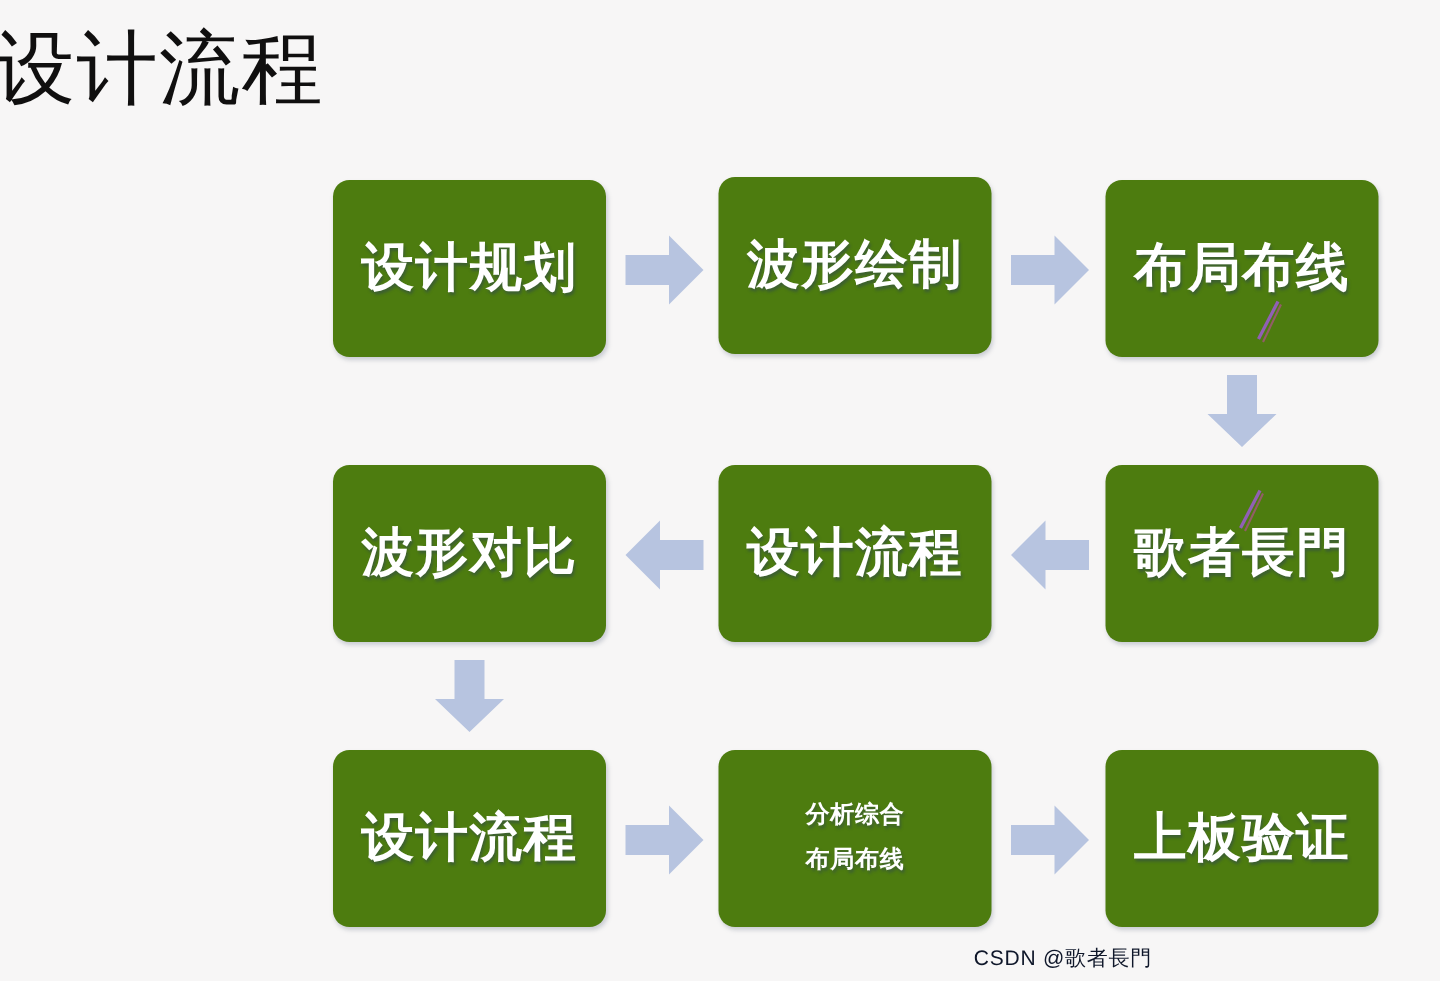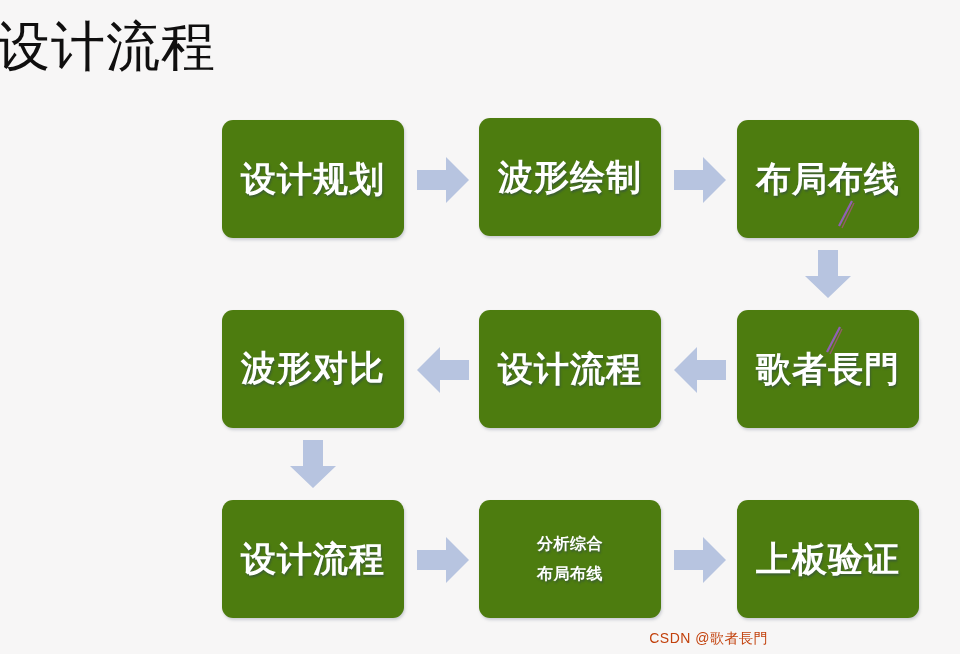--- a/index.html
+++ b/index.html
@@ -74,21 +74,21 @@
     position: absolute;
     pointer-events: none;
   }
 
   
   .watermark {
     position: absolute;
     right: 8px;
     bottom: 6px;
     font-size: 14px;
-    color: #c2410c;
+    color: #0f172a;
     letter-spacing: 0.5px;
     white-space: nowrap;
   }
 </style>
 </head>
 <body>
 
 <div id="canvas">
 
   <div class="page-title">设计流程</div>

